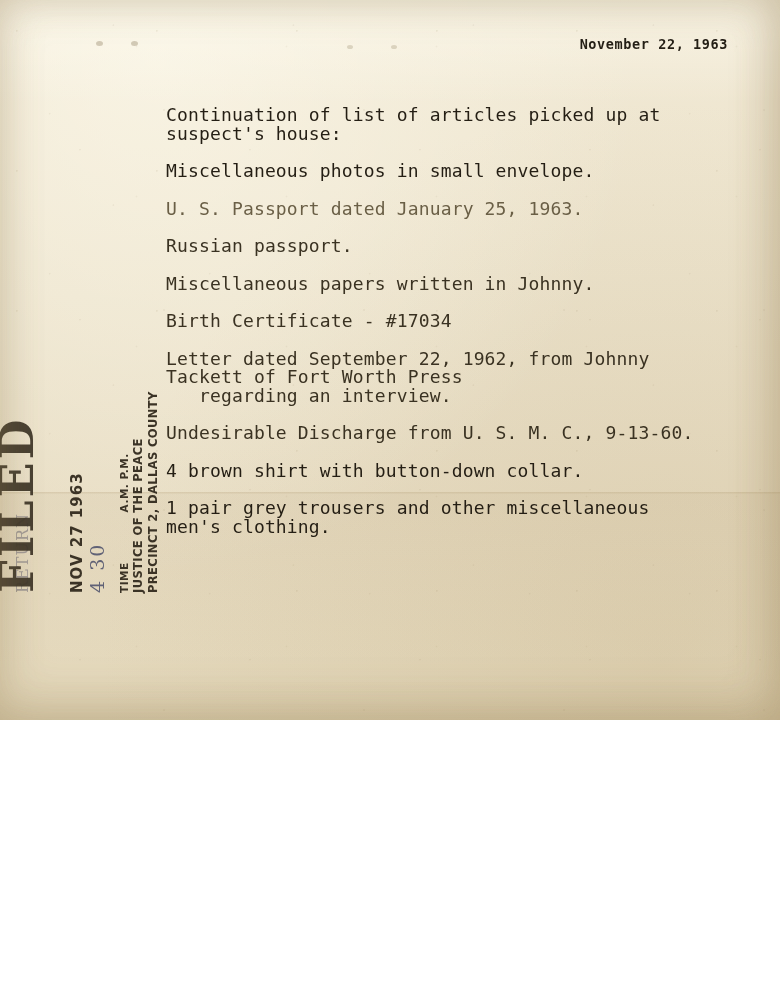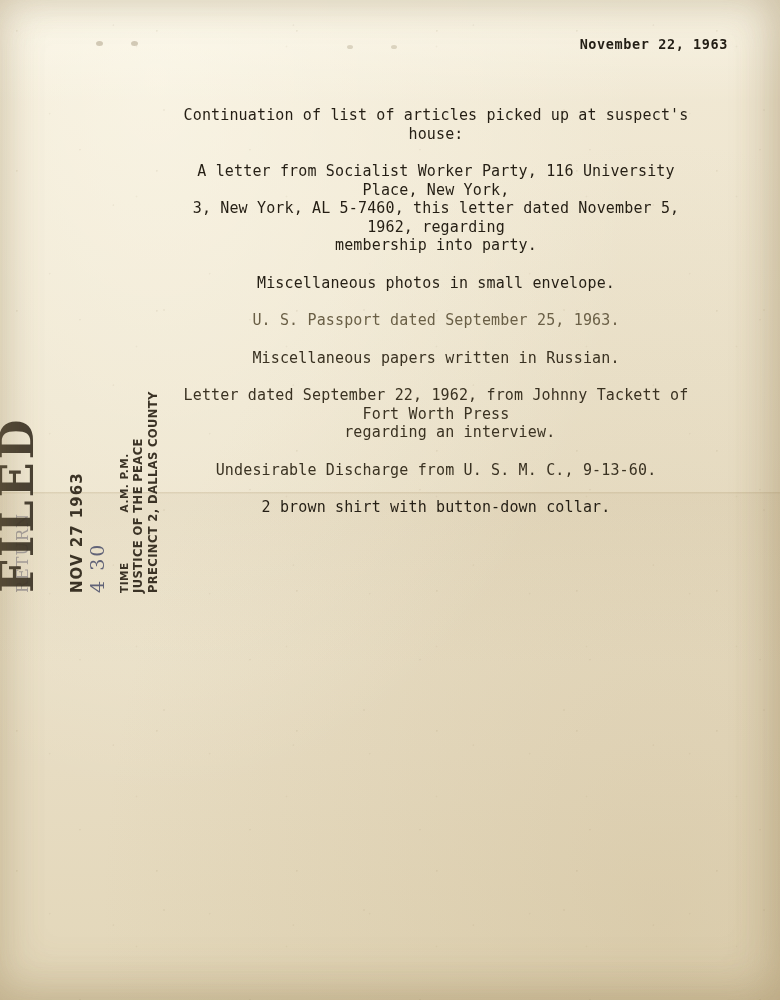--- a/index.html
+++ b/index.html
@@ -10,21 +10,21 @@
   body {
     width: 780px;
     height: 1000px;
     overflow: hidden;
     font-family: "DejaVu Sans Mono", monospace;
   }
 
   #page {
     position: relative;
     width: 780px;
-    height: 1000px;
+    height: 720px;
     background: #efe7d2;
     background-image:
       radial-gradient(ellipse at 20% 8%, rgba(255,252,240,0.55) 0%, rgba(255,252,240,0) 55%),
       radial-gradient(ellipse at 85% 92%, rgba(196,176,136,0.30) 0%, rgba(196,176,136,0) 60%),
       linear-gradient(178deg, #f2ead6 0%, #ece3cc 40%, #e7dcc2 75%, #e2d6b8 100%);
     overflow: hidden;
   }
 
   
   #page::after {
@@ -94,27 +94,26 @@
 
   #body-block {
     position: absolute;
     left: 166px;
     top: 106px;
     width: 540px;
   }
 
   .para {
     font-family: "DejaVu Sans Mono", monospace;
-    font-size: 15px;
+    font-size: 18px;
     line-height: 18.5px;
     color: #2b2519;
     white-space: pre-wrap;
     margin: 0 0 19px 0;
     letter-spacing: 0.15px;
-    text-align: center;
   }
 
   
   .ink-dark  { color: #241e14; }
   .ink-mid   { color: #3a3222; }
   .ink-light { color: #6a5f46; }
 
   
   #stamp-wrap {
     position: absolute;
@@ -223,30 +222,30 @@
 
   <div class="hole h1"></div>
   <div class="hole h2"></div>
   <div class="hole h3"></div>
   <div class="hole h4"></div>
 
   <div class="typed" id="date-line">November 22, 1963</div>
 
   <div id="body-block">
     <p class="para ink-dark">Continuation of list of articles picked up at suspect's house:</p>
-    <p class="para ink-dark">A letter from Socialist Worker Party, 116 University Place, New York,
-3, New York, AL 5-7460, this letter dated November 5, 1962, regarding
-membership into party.</p>
     <p class="para ink-dark">Miscellaneous photos in small envelope.</p>
-    <p class="para ink-light">U. S. Passport dated September 25, 1963.</p>
-    <p class="para ink-mid">Miscellaneous papers written in Russian.</p>
+    <p class="para ink-light">U. S. Passport dated January 25, 1963.</p>
+    <p class="para ink-mid">Russian passport.</p>
+    <p class="para ink-mid">Miscellaneous papers written in Johnny.</p>
+    <p class="para ink-mid">Birth Certificate - #17034</p>
     <p class="para ink-mid">Letter dated September 22, 1962, from Johnny Tackett of Fort Worth Press
    regarding an interview.</p>
     <p class="para ink-mid">Undesirable Discharge from U. S. M. C., 9-13-60.</p>
-    <p class="para ink-dark">2 brown shirt with button-down collar.</p>
+    <p class="para ink-dark">4 brown shirt with button-down collar.</p>
+    <p class="para ink-dark">1 pair grey trousers and other miscellaneous men's clothing.</p>
   </div>
 
   <div id="stamp-wrap">
     <div class="vert" id="margin-hand">RETURN</div>
     <div class="vert" id="filed-word">FILED</div>
     <div class="vert" id="stamp-date">NOV 27 1963</div>
     <div class="vert" id="stamp-hand">4 30</div>
     <div class="vert" id="stamp-time"><span>TIME</span>&nbsp;&nbsp;&nbsp;&nbsp;&nbsp;&nbsp;&nbsp;&nbsp;&nbsp;&nbsp;&nbsp;&nbsp;<span>A.M. P.M.</span></div>
     <div class="vert" id="stamp-office">JUSTICE OF THE PEACE</div>
     <div class="vert" id="stamp-precinct">PRECINCT 2, DALLAS COUNTY</div>

